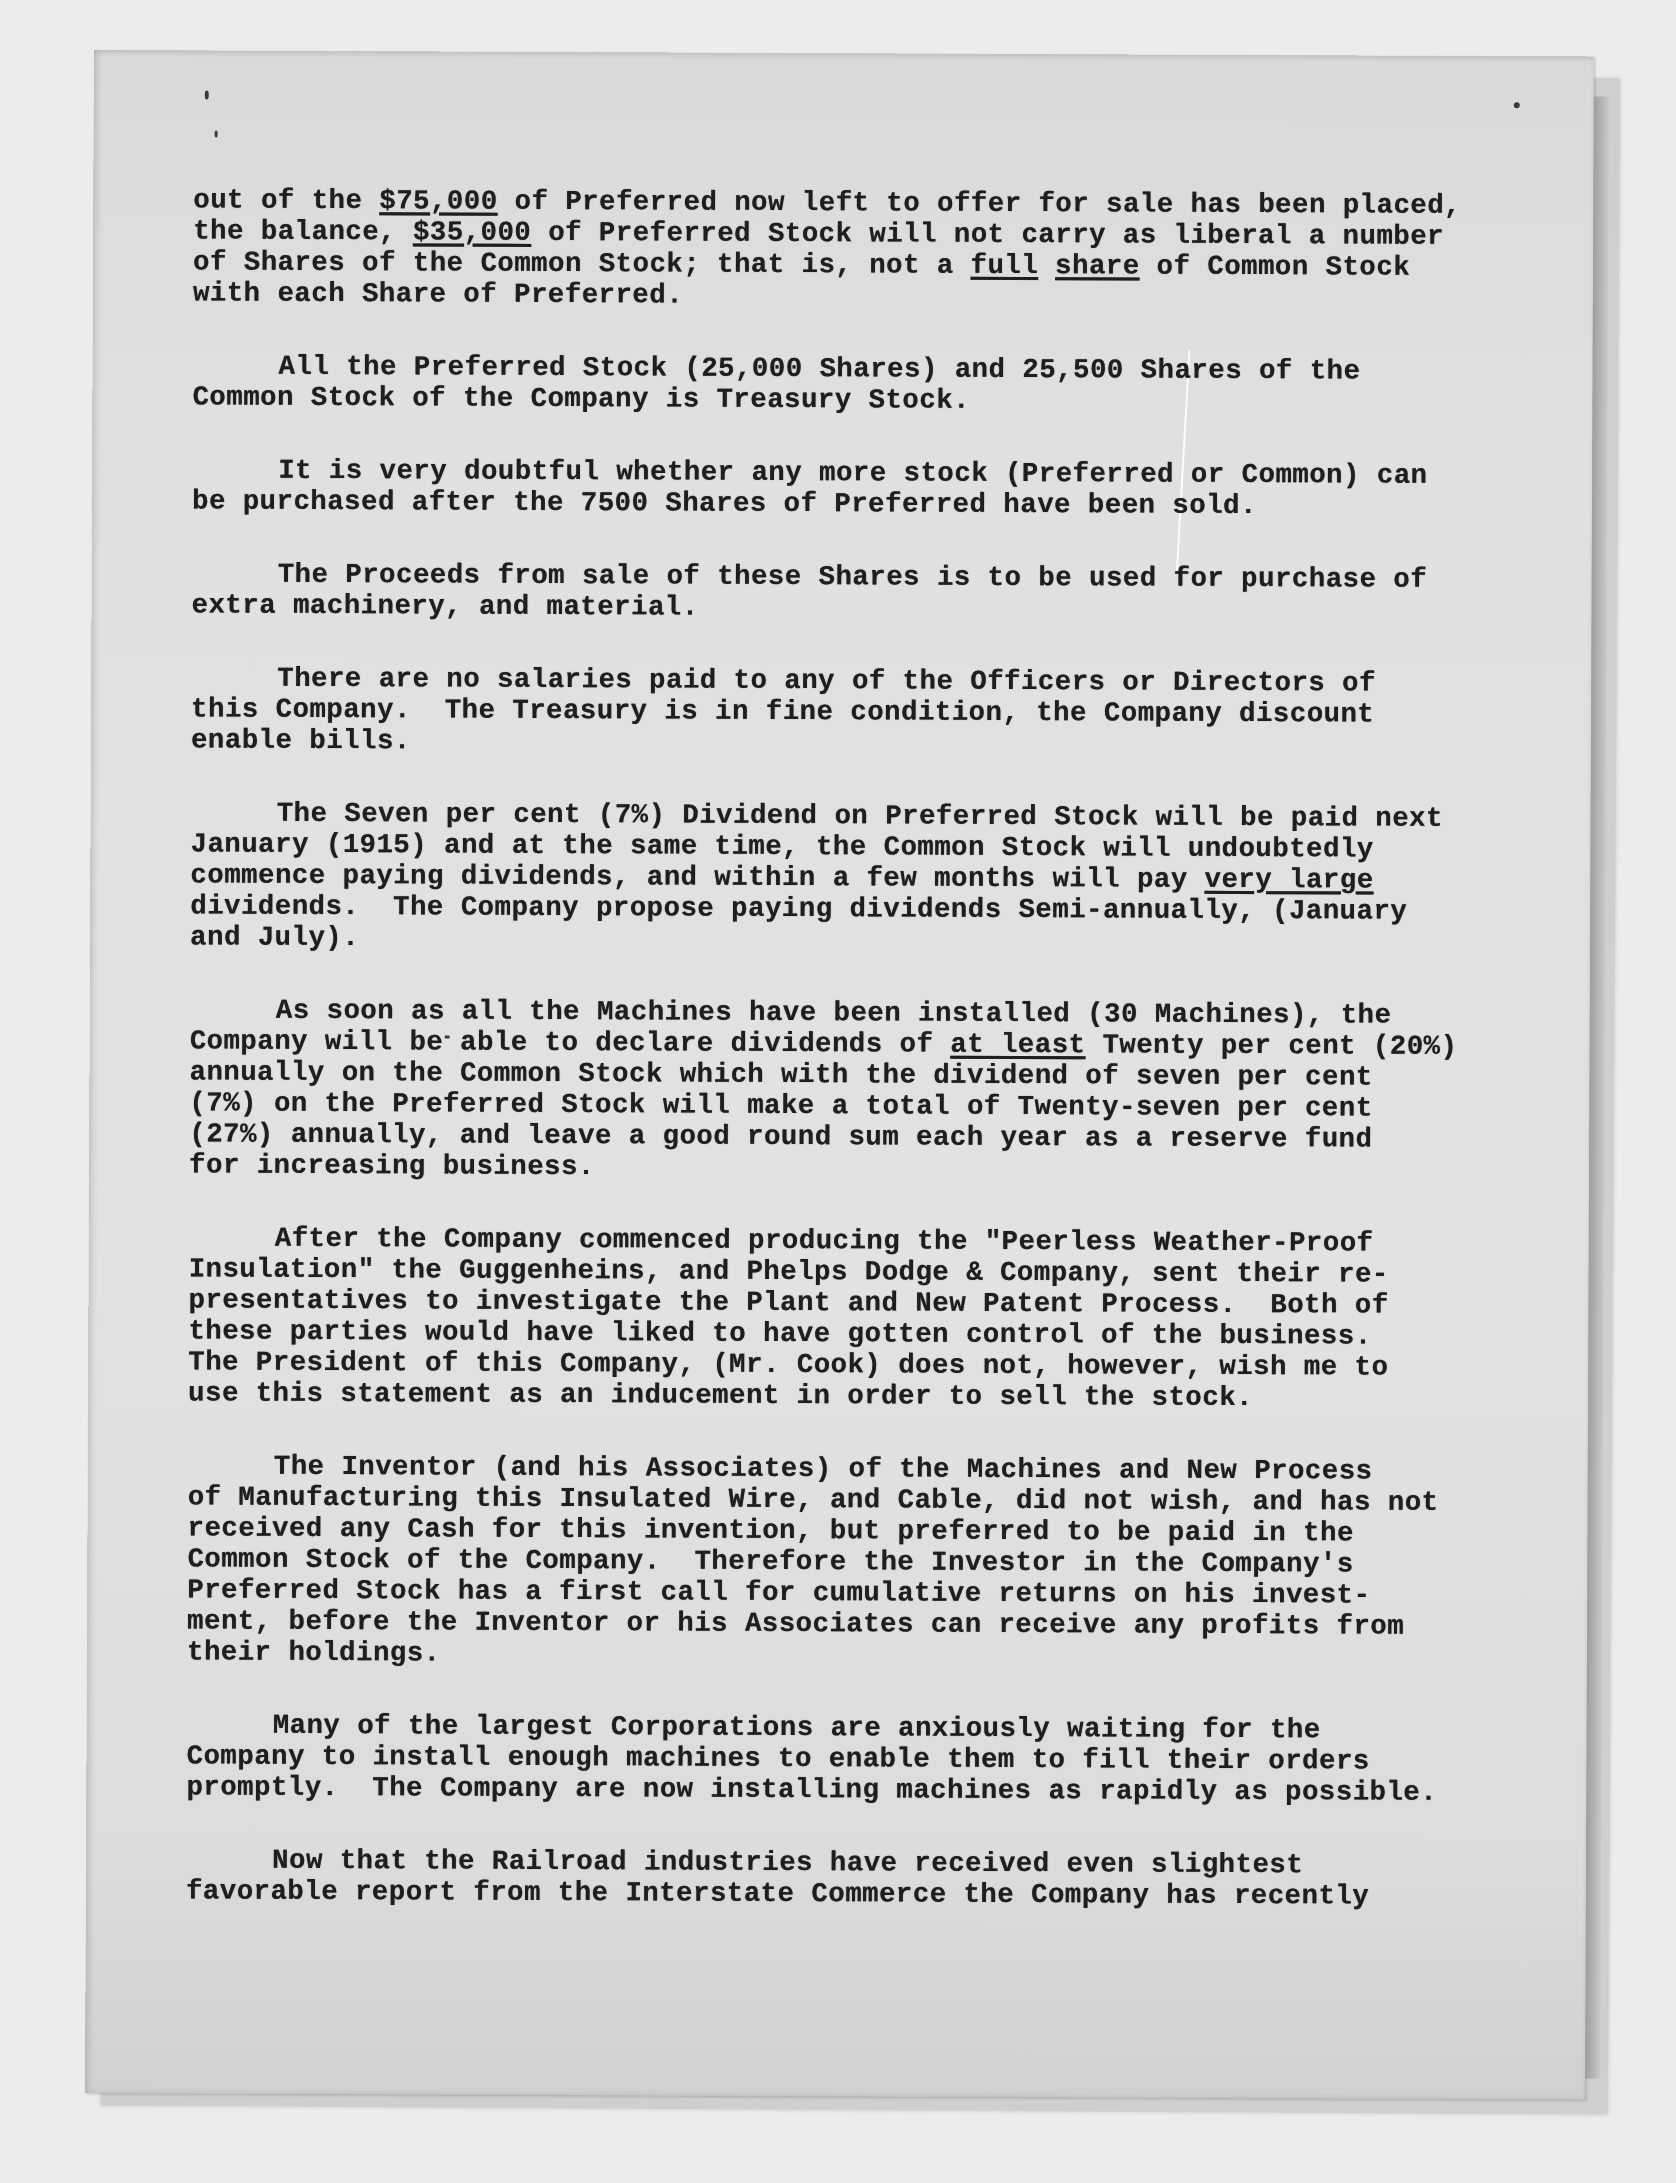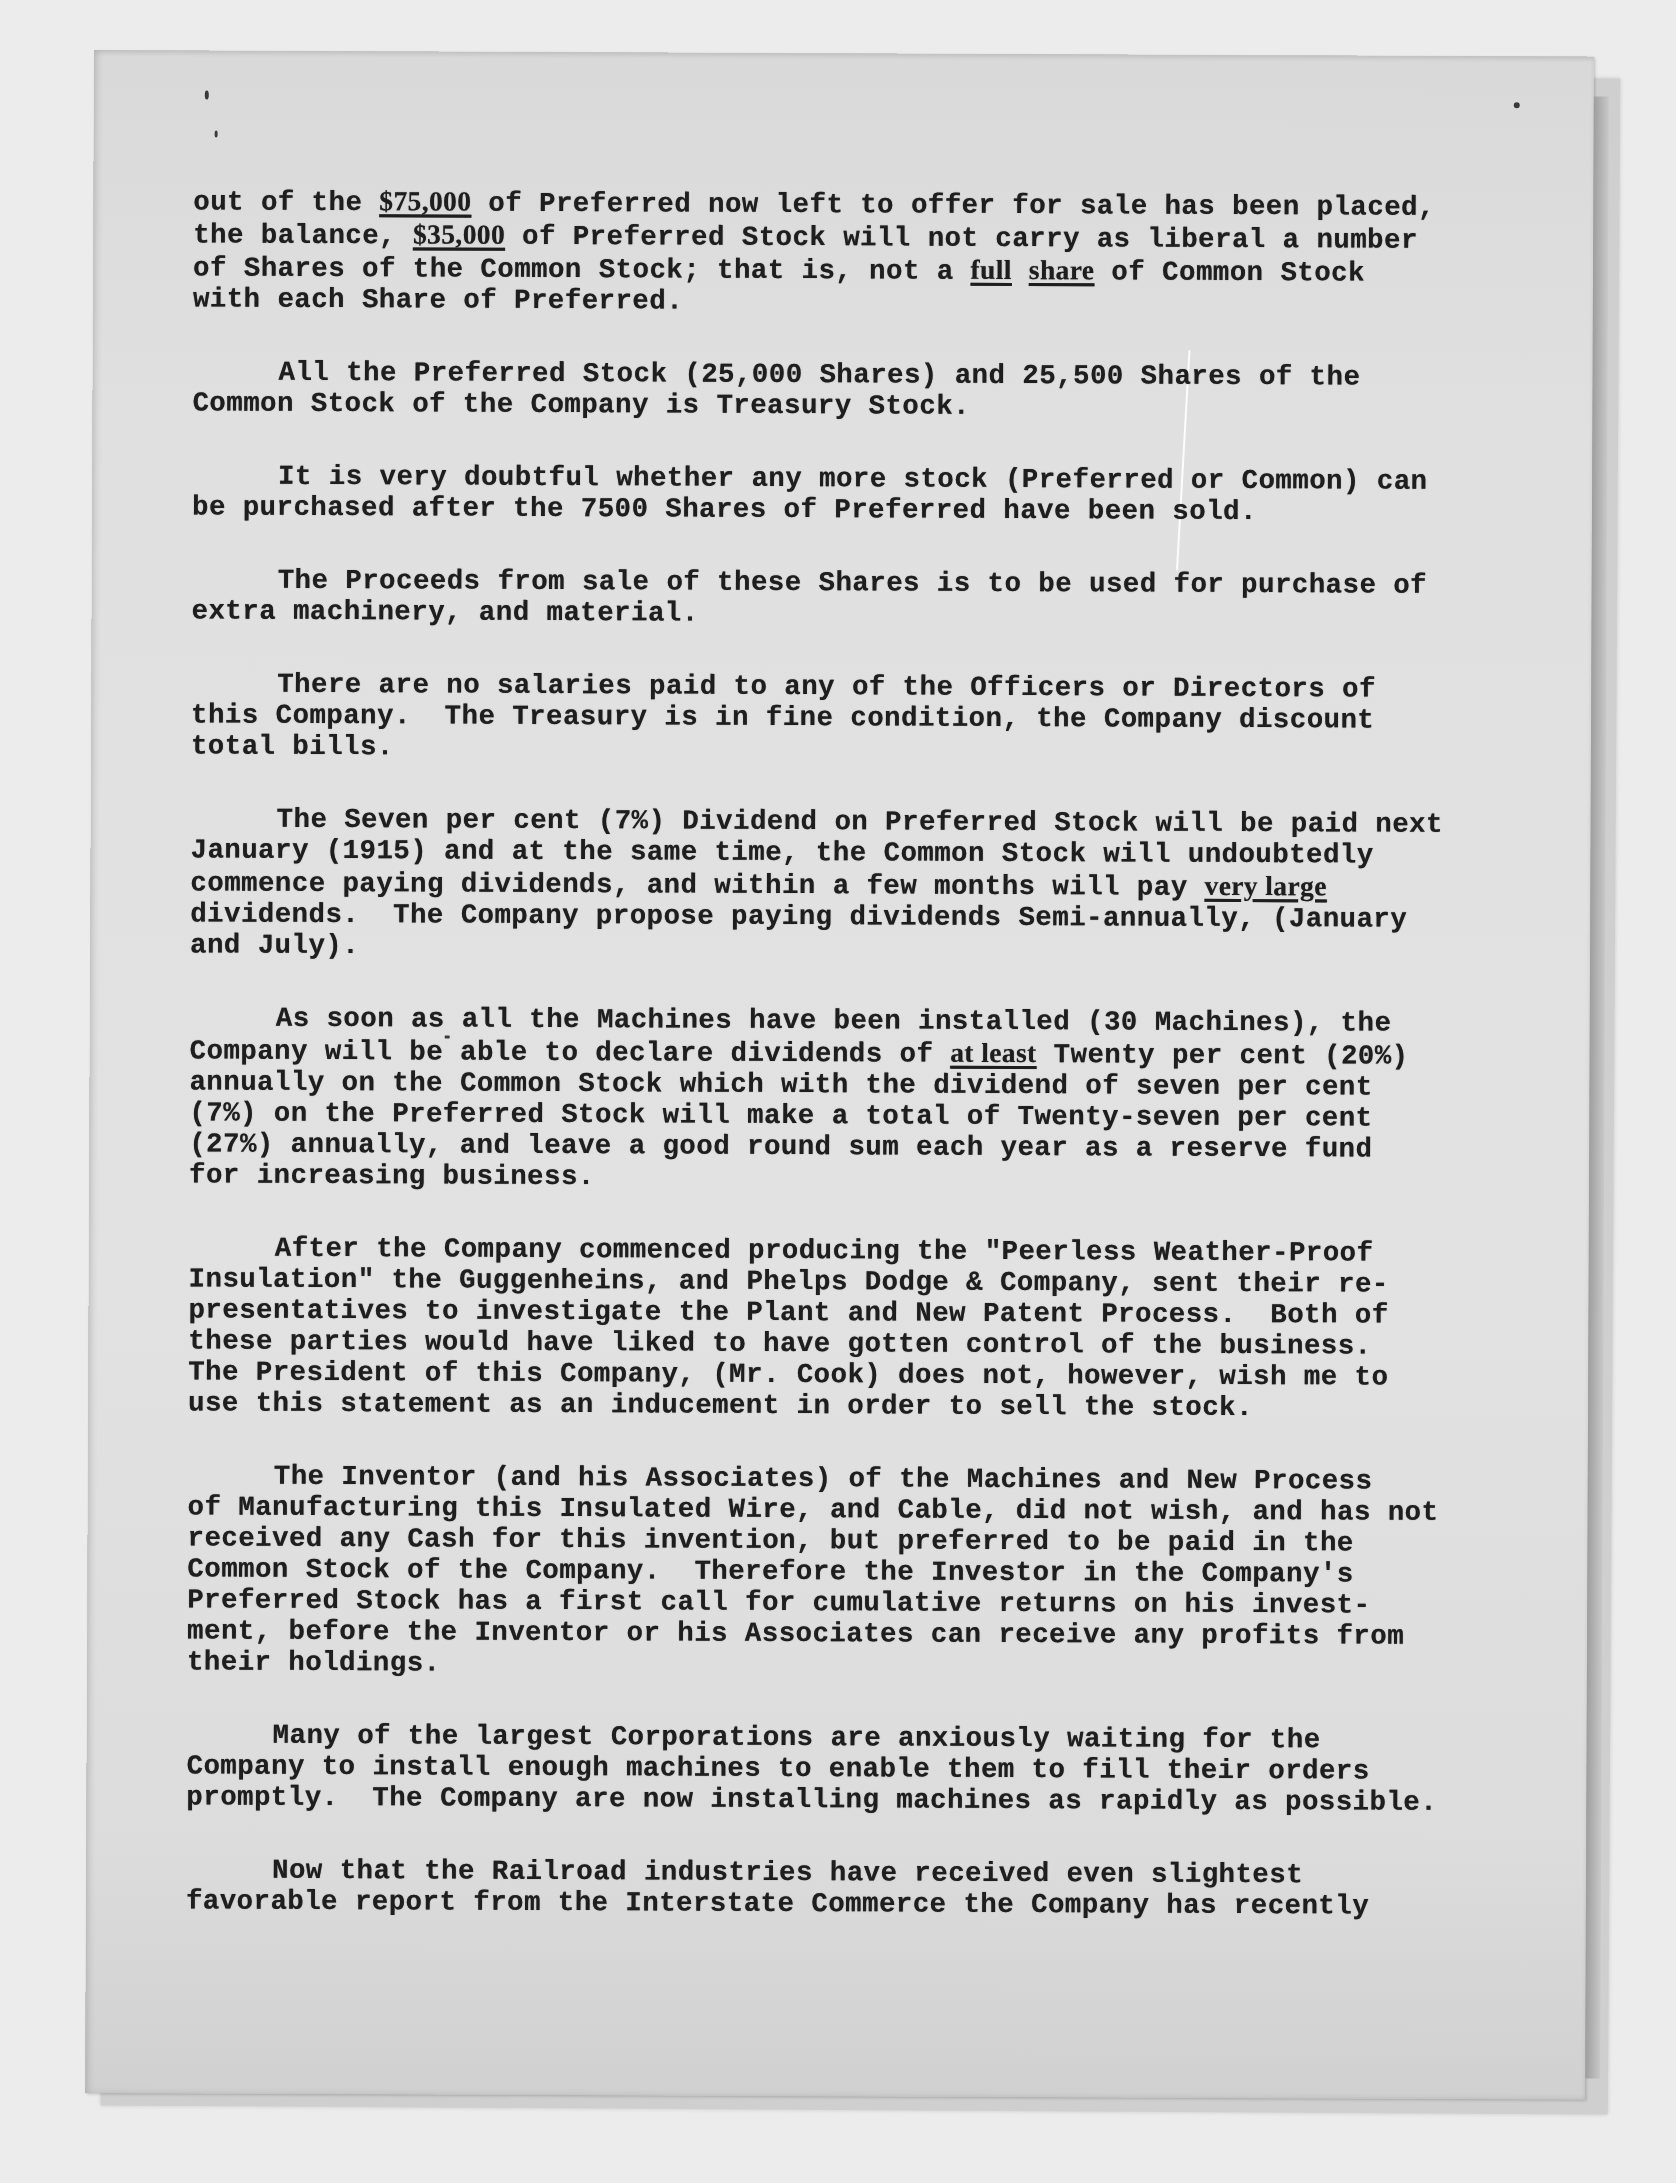--- a/index.html
+++ b/index.html
@@ -70,21 +70,20 @@
       display: block;
     }
     .indent {
       display: inline-block;
       width: 86px;
     }
     .ul {
       text-decoration: underline;
       text-decoration-thickness: 3.3px;
       text-underline-offset: 4px;
-      font-family: Liberation Serif, serif;
     }
     .crease {
       position: absolute;
       left: 1090px;
       top: 295px;
       width: 2px;
       height: 221px;
       background: rgba(255,255,255,0.9);
       border-radius: 1.3px;
       transform: rotate(3deg);
@@ -107,21 +106,21 @@
   <span class="mark" style="left:121px;top:80px;width:3.3px;height:6.7px;"></span>
   <span class="mark" style="left:1420px;top:46px;width:6px;height:6px;"></span>
   <span class="mark" style="left:355px;top:984px;width:5.4px;height:3.3px;border-radius:0.7px;"></span>
   <div class="faint-header"></div>
   <div class="crease"></div>
   <div class="content" id="content">
       <p class="para"><span class="line"><span>out of the </span><span class="ul">$75,000</span><span> of Preferred now left to offer for sale has been placed,</span></span><span class="line"><span>the balance, </span><span class="ul">$35,000</span><span> of Preferred Stock will not carry as liberal a number</span></span><span class="line"><span>of Shares of the Common Stock; that is, not a </span><span class="ul">full</span><span> </span><span class="ul">share</span><span> of Common Stock</span></span><span class="line"><span>with each Share of Preferred.</span></span></p>
       <p class="para"><span class="line"><span class="indent"></span><span>All the Preferred Stock (25,000 Shares) and 25,500 Shares of the</span></span><span class="line"><span>Common Stock of the Company is Treasury Stock.</span></span></p>
       <p class="para"><span class="line"><span class="indent"></span><span>It is very doubtful whether any more stock (Preferred or Common) can</span></span><span class="line"><span>be purchased after the 7500 Shares of Preferred have been sold.</span></span></p>
       <p class="para"><span class="line"><span class="indent"></span><span>The Proceeds from sale of these Shares is to be used for purchase of</span></span><span class="line"><span>extra machinery, and material.</span></span></p>
-      <p class="para"><span class="line"><span class="indent"></span><span>There are no salaries paid to any of the Officers or Directors of</span></span><span class="line"><span>this Company.  The Treasury is in fine condition, the Company discount</span></span><span class="line"><span>total bills.</span></span></p>
+      <p class="para"><span class="line"><span class="indent"></span><span>There are no salaries paid to any of the Officers or Directors of</span></span><span class="line"><span>this Company.  The Treasury is in fine condition, the Company discount</span></span><span class="line"><span>enable bills.</span></span></p>
       <p class="para"><span class="line"><span class="indent"></span><span>The Seven per cent (7%) Dividend on Preferred Stock will be paid next</span></span><span class="line"><span>January (1915) and at the same time, the Common Stock will undoubtedly</span></span><span class="line"><span>commence paying dividends, and within a few months will pay </span><span class="ul">very large</span></span><span class="line"><span>dividends.  The Company propose paying dividends Semi-annually, (January</span></span><span class="line"><span>and July).</span></span></p>
       <p class="para"><span class="line"><span class="indent"></span><span>As soon as all the Machines have been installed (30 Machines), the</span></span><span class="line"><span>Company will be able to declare dividends of </span><span class="ul">at least</span><span> Twenty per cent (20%)</span></span><span class="line"><span>annually on the Common Stock which with the dividend of seven per cent</span></span><span class="line"><span>(7%) on the Preferred Stock will make a total of Twenty-seven per cent</span></span><span class="line"><span>(27%) annually, and leave a good round sum each year as a reserve fund</span></span><span class="line"><span>for increasing business.</span></span></p>
       <p class="para"><span class="line"><span class="indent"></span><span>After the Company commenced producing the "Peerless Weather-Proof</span></span><span class="line"><span>Insulation" the Guggenheins, and Phelps Dodge &amp; Company, sent their re-</span></span><span class="line"><span>presentatives to investigate the Plant and New Patent Process.  Both of</span></span><span class="line"><span>these parties would have liked to have gotten control of the business.</span></span><span class="line"><span>The President of this Company, (Mr. Cook) does not, however, wish me to</span></span><span class="line"><span>use this statement as an inducement in order to sell the stock.</span></span></p>
       <p class="para"><span class="line"><span class="indent"></span><span>The Inventor (and his Associates) of the Machines and New Process</span></span><span class="line"><span>of Manufacturing this Insulated Wire, and Cable, did not wish, and has not</span></span><span class="line"><span>received any Cash for this invention, but preferred to be paid in the</span></span><span class="line"><span>Common Stock of the Company.  Therefore the Investor in the Company's</span></span><span class="line"><span>Preferred Stock has a first call for cumulative returns on his invest-</span></span><span class="line"><span>ment, before the Inventor or his Associates can receive any profits from</span></span><span class="line"><span>their holdings.</span></span></p>
       <p class="para"><span class="line"><span class="indent"></span><span>Many of the largest Corporations are anxiously waiting for the</span></span><span class="line"><span>Company to install enough machines to enable them to fill their orders</span></span><span class="line"><span>promptly.  The Company are now installing machines as rapidly as possible.</span></span></p>
       <p class="para"><span class="line"><span class="indent"></span><span>Now that the Railroad industries have received even slightest</span></span><span class="line"><span>favorable report from the Interstate Commerce the Company has recently</span></span></p>
     </div>
 </div>
 
 

